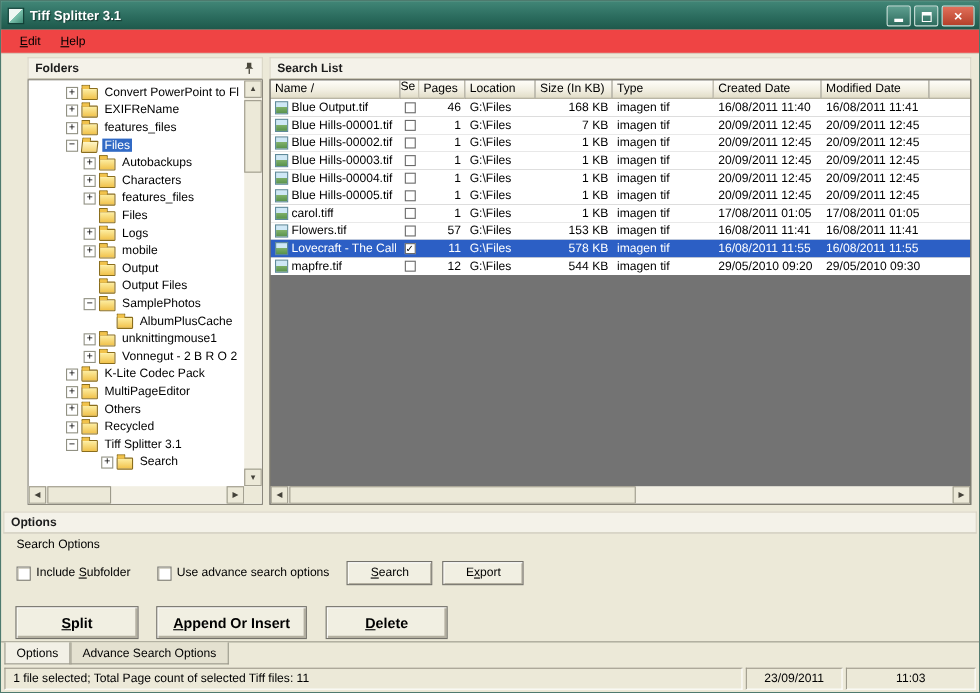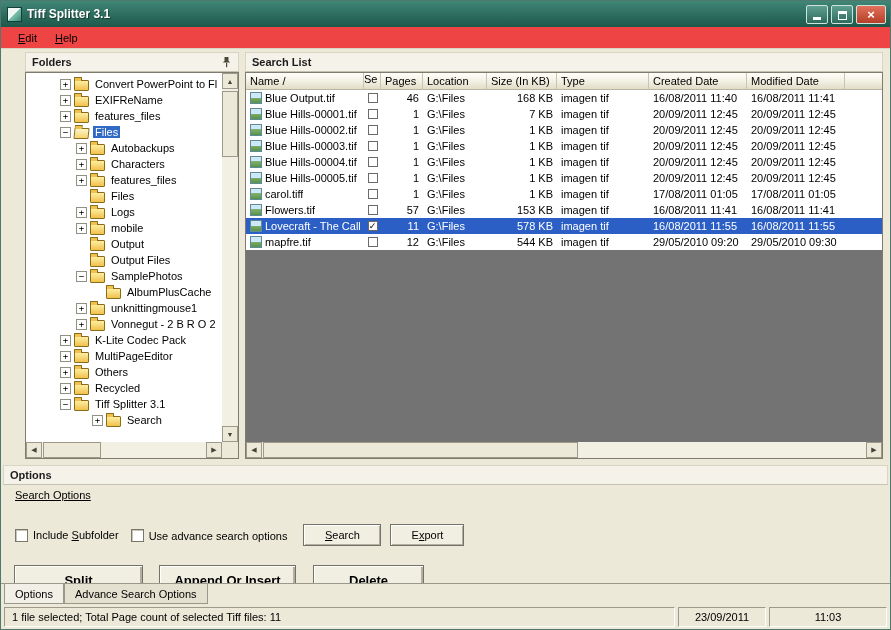--- a/index.html
+++ b/index.html
@@ -85,32 +85,32 @@
   .sb-btn { width:16px; height:16px; flex:none; background:#ece9d8; border:1px solid #9d9a8b;
             display:flex; align-items:center; justify-content:center; font-size:7px; color:#44423a; }
   .sb-track { flex:1; position:relative; }
   .sb-thumb { position:absolute; background:#ece9d8; border:1px solid #9d9a8b; }
   .sb-corner { width:16px; height:16px; flex:none; background:#ece9d8; }
 
   
   .options-area { height:118px; flex:none; display:flex; flex-direction:column; }
   .options-header { margin:0 2px; }
   .options-body { flex:1; padding:4px 0 0 14px; font-size:11px; }
-  .group-label { margin-bottom:22px;text-decoration:underline; }
+  .group-label { margin-bottom:8px; }
   .opt-row1 { display:flex; align-items:center; height:24px; }
   .chk { display:flex; align-items:center; }
   .cbx { width:13px; height:13px; background:#fff; border:1px solid #7a786c; box-shadow:inset 1px 1px 0 #c9c5b5; margin-right:5px; flex:none; }
   .btn { background:#f1efe2; border:1px solid #73716a; box-shadow:inset 1px 1px 0 #fff, inset -1px -1px 0 #b3afa0;
          font-size:11px; font-family:"Liberation Sans",sans-serif; height:22px; padding:0 14px; cursor:default; }
   .btn.search { width:78px; margin-left:16px; }
   .btn.export { width:74px; margin-left:9px; }
-  .chk.use-advance { margin-left:12px;align-items:flex-end; }
+  .chk.use-advance { margin-left:24px; }
   .opt-row2 { display:flex; align-items:center; margin-top:18px; }
   .btn-big { height:30px; font-weight:bold; font-size:13px; box-shadow:inset 1px 1px 0 #fff, inset -2px -2px 0 #b3afa0; }
-  .btn-split { width:129px; margin-left:-1px; }
+  .btn-split { width:112px; margin-left:-1px; }
   .btn-append { width:137px; margin-left:16px; }
   .btn-delete { width:111px; margin-left:17px; }
 
   
   .tabs-row { height:22px; flex:none; display:flex; padding-left:3px; border-top:1px solid #9a988a; background:#ece9d8; }
   .tab { height:20px; display:flex; align-items:center; padding:0 10px; font-size:11px;
          border:1px solid #9a988a; border-top:none; background:#e4e1d0; }
   .tab.active { background:#f2f0e6; }
 
   

